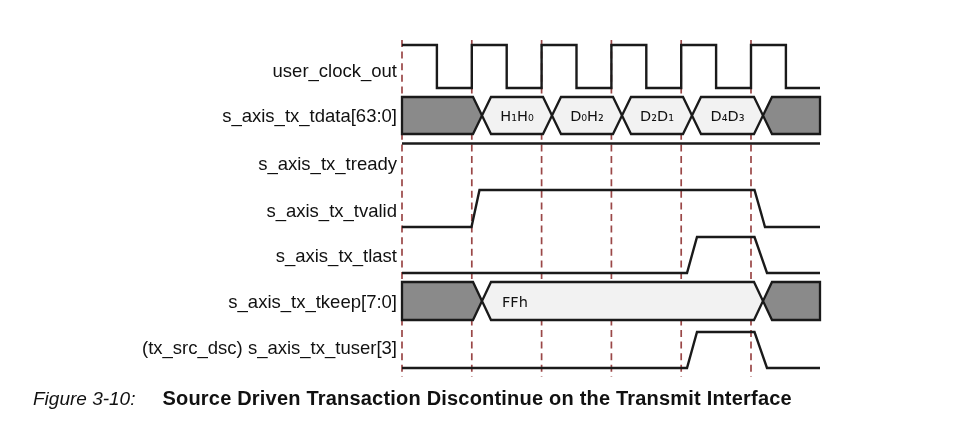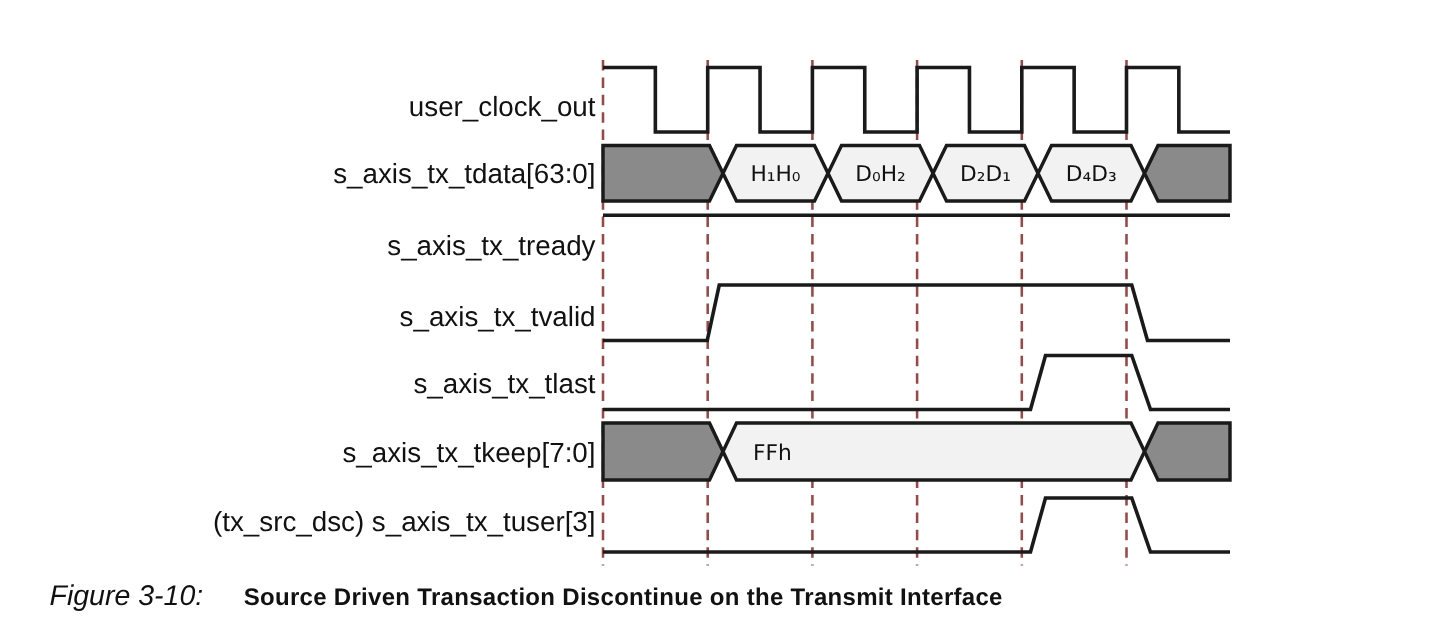--- a/index.html
+++ b/index.html
@@ -15,21 +15,21 @@
   svg text{font-family:"Liberation Sans",sans-serif;}
   .siglabel{font-size:18.5px;fill:#111;}
   .busval{font-family:"DejaVu Sans",sans-serif;font-size:14.5px;fill:#111;}
   .wave{fill:none;stroke:var(--wave);stroke-width:2.4;stroke-linejoin:miter;}
   .busseg{stroke:var(--wave);stroke-width:2.3;stroke-linejoin:miter;}
   .seg-gray{fill:var(--bus-gray);}
   .seg-light{fill:var(--bus-light);}
   .dash{stroke:var(--dash);stroke-width:1.7;stroke-dasharray:7 4.6;fill:none;}
   .caption{position:absolute;left:33px;top:387px;white-space:nowrap;color:#111;}
   .caption .figlabel{font-style:italic;font-size:19px;margin-right:27px;text-align:right;}
-  .caption .figtitle{font-weight:bold;font-size:16px;letter-spacing:0.2px;}
+  .caption .figtitle{font-weight:bold;font-size:20px;letter-spacing:0.2px;}
   .watermark{position:absolute;left:787px;top:399px;color:var(--watermark);
              font-size:14.5px;white-space:nowrap;opacity:0.85;}
 </style>
 </head>
 <body>
 
 <div class="page">
 
   <svg width="960" height="425" viewBox="0 0 960 425" xmlns="http://www.w3.org/2000/svg">
 

